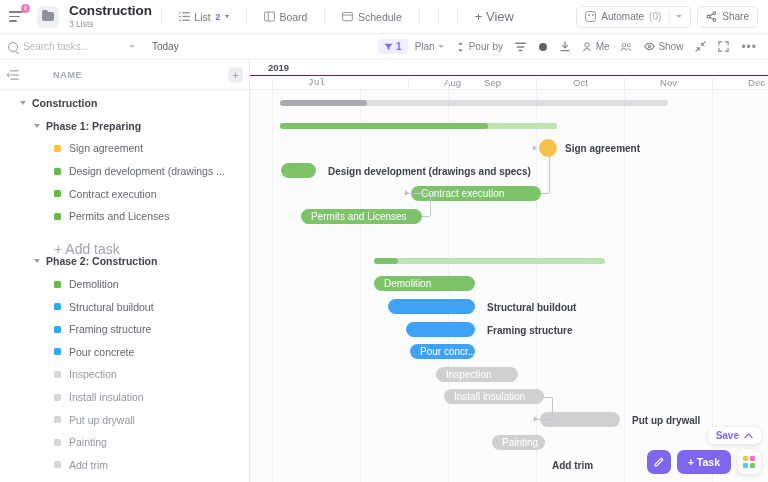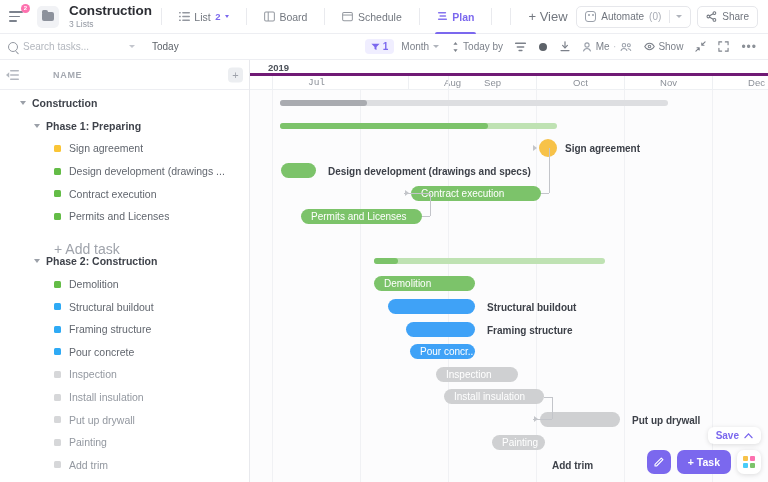--- a/index.html
+++ b/index.html
@@ -101,21 +101,21 @@
   .twisty { width:0;height:0;border-left:3.2px solid transparent;border-right:3.2px solid transparent;
     border-top:4px solid #9ba0a8; margin-right:6px; flex-shrink:0; }
   .grp-label { font-weight:700; color:#3f434b; font-size:10.5px; }
   .sq { width:7px; height:7px; border-radius:1.5px; margin-right:8px; flex-shrink:0; }
   .task-label { color:#61666e; white-space:nowrap; overflow:hidden; text-overflow:ellipsis; }
   .task-label.muted { color:#9398a0; }
   .addtask { color:#9fa3ab; font-size:14px;margin-top:20px; }
 
   
   .gantt { flex:1; position:relative; background:#fcfcfd; overflow:hidden; }
-  .yearrow { height:16px; border-bottom:3px solid #701a75; position:relative; background:#fff;text-decoration:underline; }
+  .yearrow { height:16px; border-bottom:1px solid #701a75; position:relative; background:#fff;text-decoration:underline; }
   .yearlabel { position:absolute; left:18px; top:2px; font-size:9.5px; font-weight:700; color:#4c5159; }
   .monthrow { height:14px; position:relative; background:#fff; border-bottom:1px solid #eef0f3; }
   .mcell { position:absolute; top:0; height:14px; font-size:9.5px; color:#8b9098; text-align:center;
     line-height:14px; border-left:1px solid #eef0f3; }
   .gridarea { position:absolute; left:0; right:0; top:30px; bottom:0; }
   .vline { position:absolute; top:0; bottom:0; width:1px; background:#f0f1f4; }
 
   .bar { position:absolute; height:15px; border-radius:8px; display:flex; align-items:center;
     padding:0 10px; font-size:10px; color:#fff; white-space:nowrap; overflow:hidden; cursor:pointer; }
   .bar.green { background:#7cc36a; }
@@ -194,30 +194,20 @@
       <div class="vtab">
         <svg class="tabico" viewBox="0 0 12 12">
             <g fill="none" stroke="#8b9098" stroke-width="1.1">
               <rect x=".7" y="1.6" width="10.6" height="9" rx="1.3"></rect>
               <line x1=".7" y1="4.4" x2="11.3" y2="4.4"></line>
             </g>
           </svg>
         <span>Schedule</span>
       </div>
       <div class="vdiv"></div>
-      <div class="vtab active">
-        <svg class="tabico" viewBox="0 0 12 12">
-            <g fill="#7b68ee">
-              <rect x="1" y="1" width="9" height="1.7" rx=".8"></rect>
-              <rect x="2.6" y="4.6" width="7.4" height="1.7" rx=".8"></rect>
-              <rect x="1" y="8.2" width="10" height="1.7" rx=".8"></rect>
-            </g>
-          </svg>
-        <span>Plan</span>
-      </div>
       <div class="vdiv"></div>
       <div class="vdiv"></div>
       <div class="addview">+ View</div>
     </div>
 
     <div class="spacer"></div>
 
     <div class="pillbtn automate">
       <span class="robot"></span>
       <span>Automate</span>
@@ -248,31 +238,31 @@
     <div class="todaybtn">Today</div>
 
     <div class="fbar-right">
       <div class="filterchip">
         <svg class="funnel" viewBox="0 0 10 9">
             <path d="M0.4 0.8h9.2L6.1 4.6v3.3L3.9 6.7V4.6z" fill="#7b68ee"></path>
           </svg>
         <span>1</span>
       </div>
       <div class="fitem">
-        <span>Month</span>
+        <span>Plan</span>
         <span class="caretdn"></span>
       </div>
       <div class="fitem">
         <svg width="9" height="10" viewBox="0 0 9 10">
             <g fill="#7c818a">
               <path d="M4.5 0L6.6 2.8H2.4z"></path>
               <path d="M4.5 10L2.4 7.2h4.2z"></path>
             </g>
           </svg>
-        <span>Today by</span>
+        <span>Pour by</span>
       </div>
       <div class="fitem">
         <svg width="11" height="10" viewBox="0 0 11 10">
             <g fill="#7c818a">
               <rect x="0" y="0.6" width="11" height="1.5" rx=".7"></rect>
               <rect x="1.6" y="4.2" width="7.8" height="1.5" rx=".7"></rect>
               <rect x="3.4" y="7.8" width="4.2" height="1.5" rx=".7"></rect>
             </g>
           </svg>
       </div>

